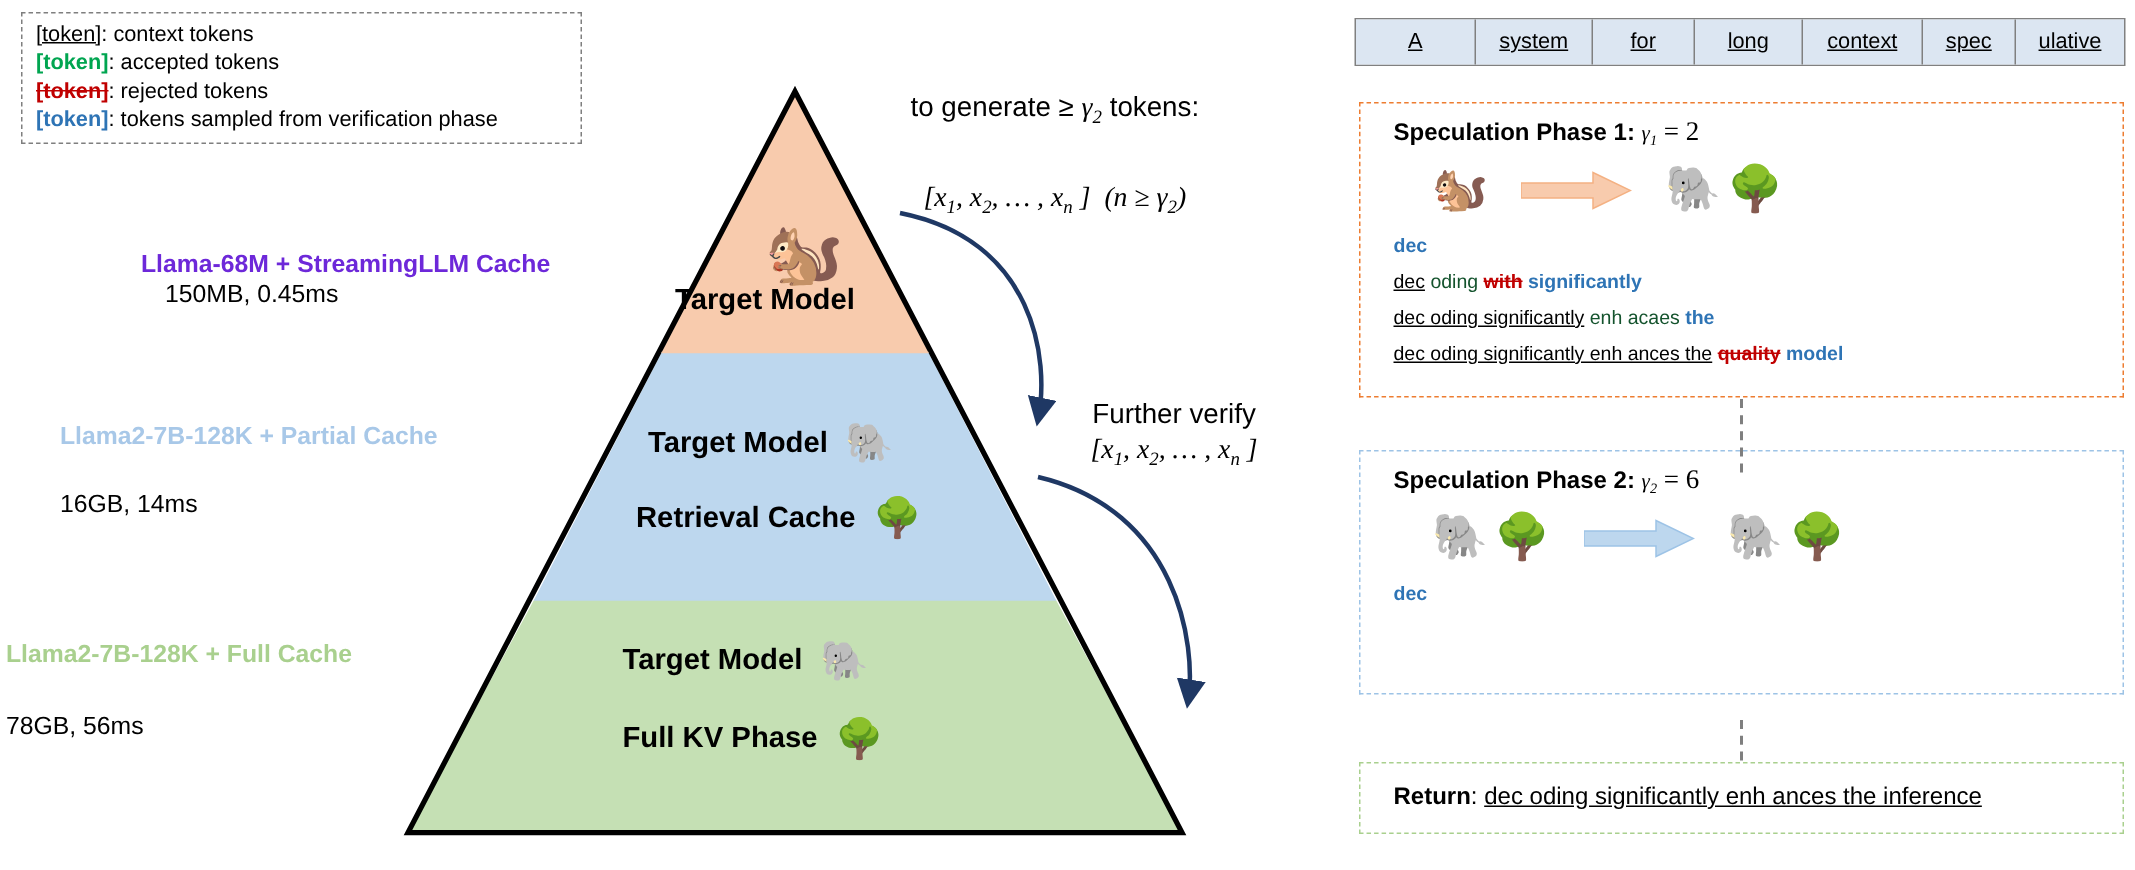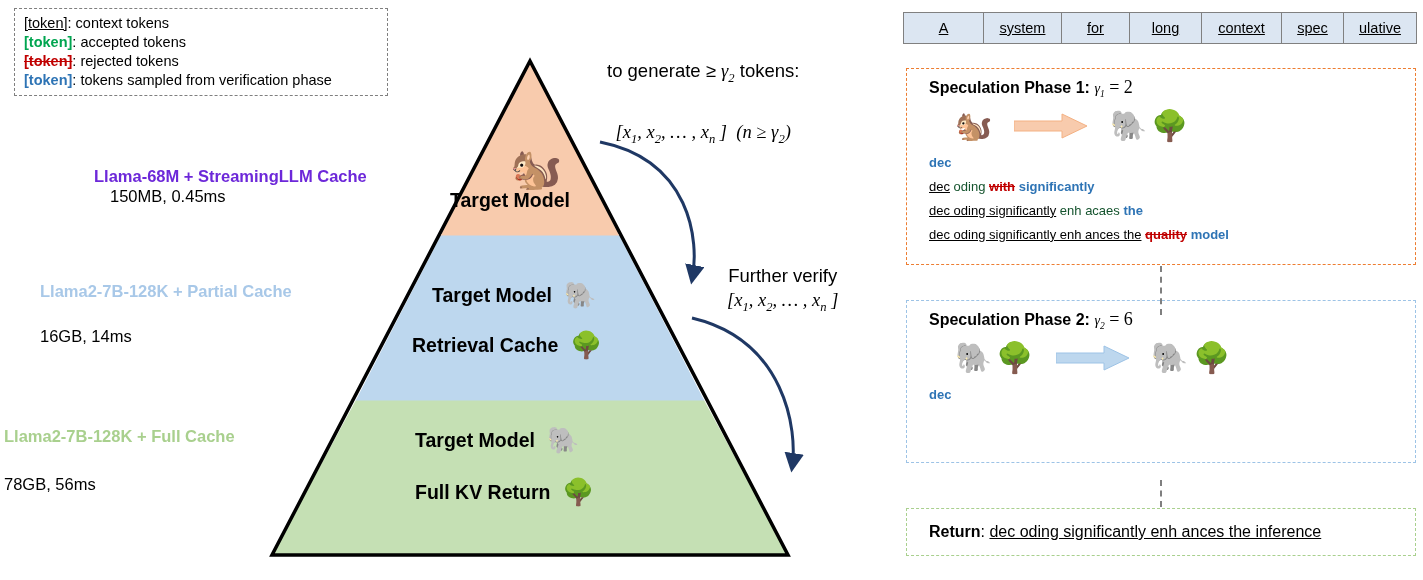--- a/index.html
+++ b/index.html
@@ -38,21 +38,21 @@
 
   
   #pyramid{left:200px;top:55px;width:680px;height:515px;}
   .pyr-txt{
     position:absolute;font-weight:bold;font-size:19.5px;color:#000;
     white-space:nowrap;display:flex;align-items:center;gap:12px;
   }
   .pyr-ico{font-size:26px;line-height:1;}
   #ptxt-draft{left:250px;top:134px;}
   #ptxt-tm1{left:232px;top:227px;}
-  #ptxt-rc{left:212px;top:277px;}
+  #ptxt-rc{left:224px;top:277px;}
   #ptxt-tm2{left:215px;top:372px;}
   #ptxt-fkv{left:215px;top:424px;}
   .sq-ico{position:absolute;left:310px;top:93px;font-size:42px;line-height:1;}
 
   
   .note{font-size:18.5px;line-height:25px;color:#000;white-space:nowrap;}
   #note1{left:607px;top:58px;text-align:center;}
   #note2{left:727px;top:263px;text-align:center;}
   .mvar{font-family:"Liberation Serif", serif;font-style:italic;}
   .mnum{font-family:"Liberation Serif", serif;font-style:normal;margin-top:29px;}
@@ -146,21 +146,21 @@
   </div>
   <div class="pyr-txt" id="ptxt-rc">
     <span>Retrieval Cache</span>
     <span class="pyr-ico">🌳</span>
   </div>
   <div class="pyr-txt" id="ptxt-tm2">
     <span>Target Model</span>
     <span class="pyr-ico">🐘</span>
   </div>
   <div class="pyr-txt" id="ptxt-fkv">
-    <span>Full KV Return</span>
+    <span>Full KV Phase</span>
     <span class="pyr-ico">🌳</span>
   </div>
 </div>
 
 <svg class="abs" style="left:580px;top:130px;" width="320" height="370">
   <defs>
     <marker id="navyhead" markerWidth="7" markerHeight="7" refX="5" refY="3.2" orient="auto">
       <path d="M0,0 L6.5,3.2 L0,6.5 z" fill="#1f3864"></path>
     </marker>
   </defs>

